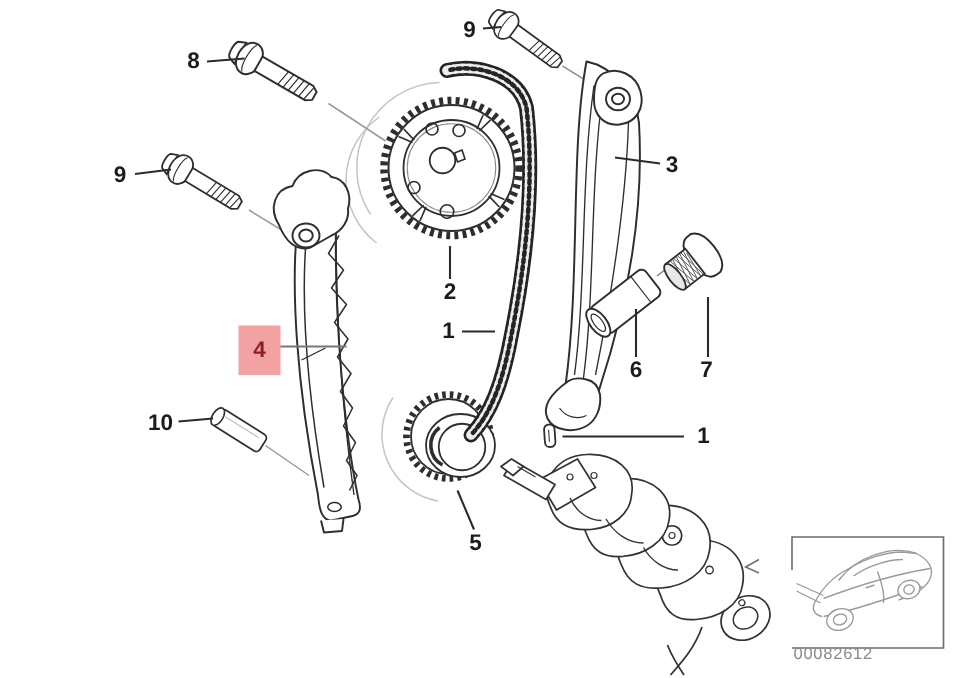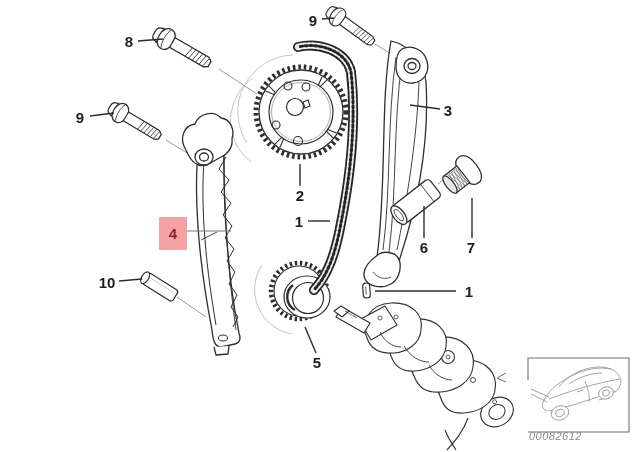--- a/index.html
+++ b/index.html
@@ -226,14 +226,14 @@
 
   <div class="callout" style="left:317px;top:362px">5</div>
   <div class="callout" style="left:424px;top:247px">6</div>
   <div class="callout" style="left:471px;top:247px">7</div>
   <div class="callout" style="left:129px;top:41px">8</div>
   <div class="callout" style="left:80px;top:117px">9</div>
   <div class="callout" style="left:313px;top:20px">9</div>
   <div class="callout" style="left:469px;top:291px">1</div>
   <div class="callout" style="left:107px;top:282px">10</div>
 
-  <div class="part-code" style="color: rgb(138, 138, 138); font-style: italic;">00082612</div>
+  <div class="part-code" style="color: rgb(138, 138, 138);">00082612</div>
 </div>
 
 </body></html>

